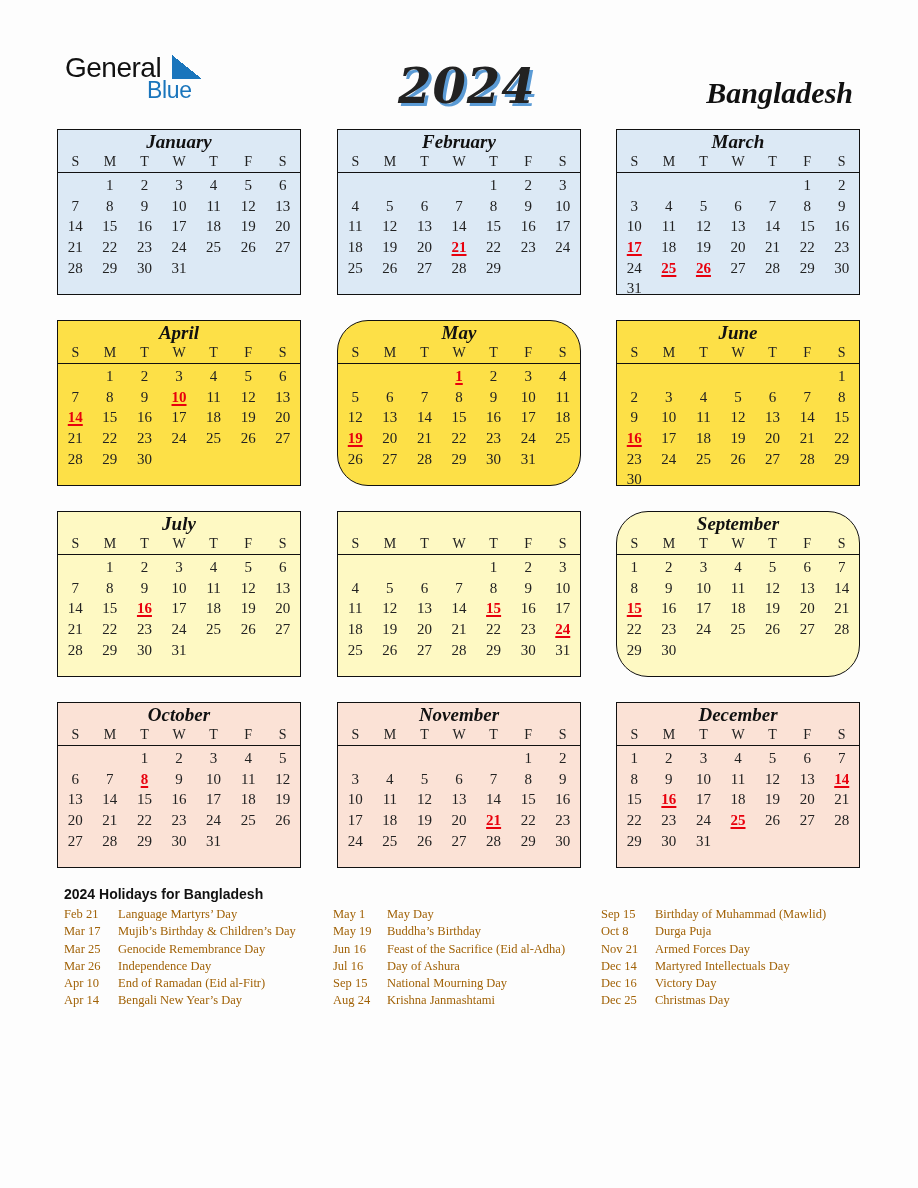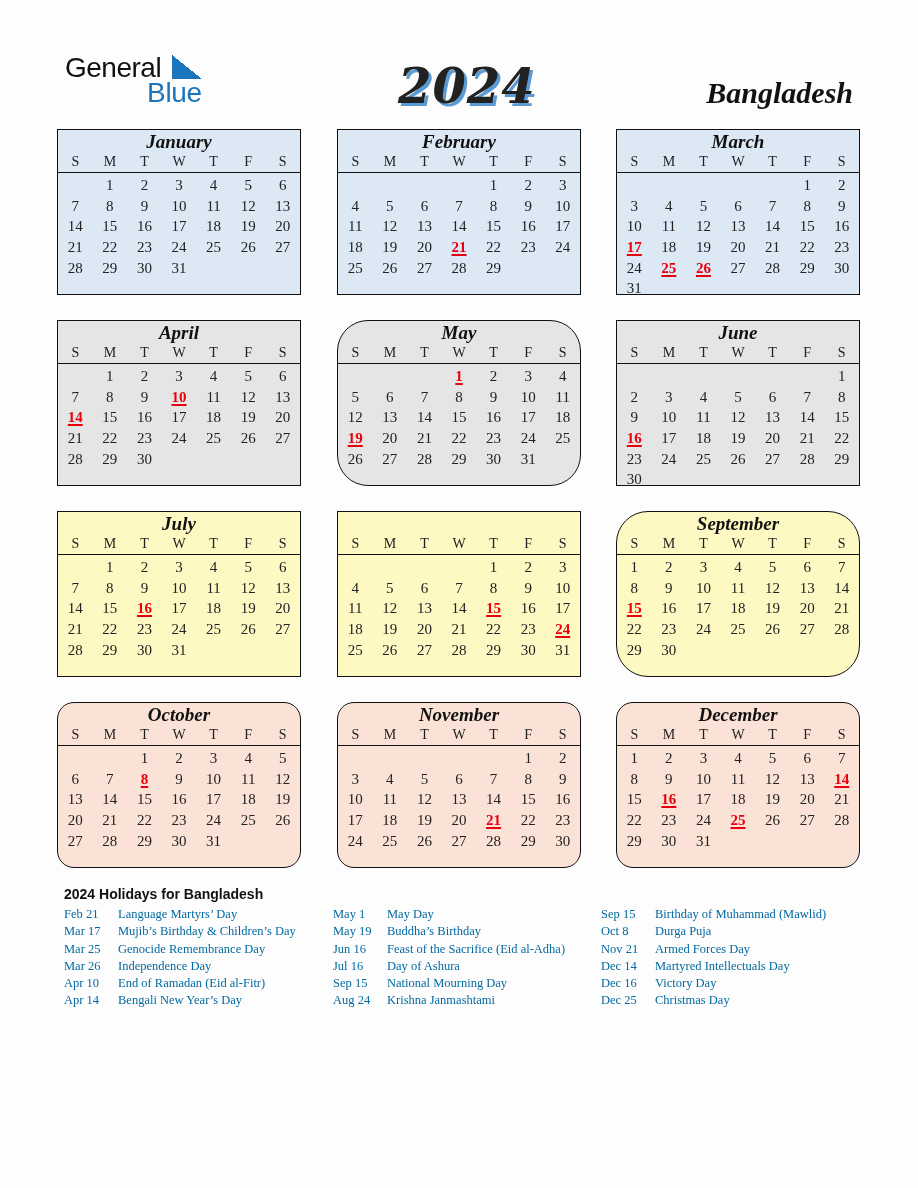--- a/index.html
+++ b/index.html
@@ -1,43 +1,43 @@
 <!DOCTYPE html>
 <html><head>
 <meta charset="utf-8">
 <style>
   html, body { margin:0; padding:0; }
   body { width:918px; height:1188px; background:#fdfdfd; position:relative; overflow:hidden;
          font-family:"DejaVu Serif", serif; color:#222; }
   .logo { position:absolute; left:65px; top:52px; width:150px; height:60px; }
   .logo .l1 { position:absolute; left:0; top:0; font-family:"Liberation Sans", sans-serif; font-size:28px; color:#111; letter-spacing:-0.5px; }
-  .logo .l2 { position:absolute; left:82px; top:25px; font-family:"Liberation Sans", sans-serif; font-size:28px; color:#1a75bc; letter-spacing:-0.3px; }
+  .logo .l2 { position:absolute; left:82px; top:25px; font-family:"Liberation Sans", sans-serif; font-size:23px; color:#1a75bc; letter-spacing:-0.3px; }
   .logo .tri { position:absolute; left:107px; top:3px; width:0; height:0; border-left:30px solid #1a75bc; border-top:24px solid transparent; }
   .logo .tri { border-left:none; border-top:none; width:30px; height:24px; background:linear-gradient(to top right, #1a75bc 50%, transparent 50%); }
   .year { position:absolute; left:398px; top:58px; font-family:"DejaVu Serif", serif; font-weight:bold; font-style:italic; font-size:48px; color:#222;
           text-shadow: 3px 3px 0 #5b9bd5; letter-spacing:1px; }
   .country { position:absolute; right:65px; top:76px; font-family:"Liberation Serif", serif; font-weight:bold; font-style:italic; font-size:30px; color:#111; }
 
   .month { position:absolute; width:244px; height:166px; border:1.5px solid #111; box-sizing:border-box; }
   .month.q1 { background:#dce9f5; }
-  .month.q2 { background:#e5e5e5; }
+  .month.q2 { background:#fde047; }
   .month.q3 { background:#fef9c3; }
-  .month.q4 { background:#fbe2d6;border-radius:17px; }
+  .month.q4 { background:#fbe2d6; }
   .month .mname { position:absolute; left:0; right:0; top:1px; text-align:center; font-family:"Liberation Serif", serif; font-weight:bold; font-style:italic; font-size:19px; color:#111; }
   .month .dows { position:absolute; left:0; right:0; top:24px; height:18px; border-bottom:1.5px solid #111; display:flex; }
   .month .dows span, .month .week span { width:35px; text-align:center; display:inline-block; }
   .month .dows span { font-family:"Liberation Serif", serif; font-size:14px; color:#222; }
   .month .weeks { position:absolute; left:0; right:0; top:45px; }
   .month .week { display:flex; height:20.7px; line-height:20px; }
   .month .week span { font-family:"Liberation Serif", serif; font-size:15px; color:#222; }
   .month .week span.hol { color:#e8000d; font-weight:bold; text-decoration:underline; text-decoration-thickness:2px; text-underline-offset:2px; }
 
   .hol-title { position:absolute; left:64px; top:886px; font-family:"Liberation Sans", sans-serif; font-weight:bold; font-size:14px; color:#111; }
   .hol-col { position:absolute; top:907px; }
-  .hol-row { height:17.3px; font-family:"Liberation Serif", serif; font-size:12.5px; color:#0369a1; white-space:nowrap; }
+  .hol-row { height:17.3px; font-family:"Liberation Serif", serif; font-size:12.5px; color:#a16207; white-space:nowrap; }
   .hol-row .d { display:inline-block; width:54px; }
 </style>
 </head>
 <body>
 
 <div class="logo">
   <span class="l1">General</span>
   <span class="tri"></span>
   <span class="l2">Blue</span>
 </div>

